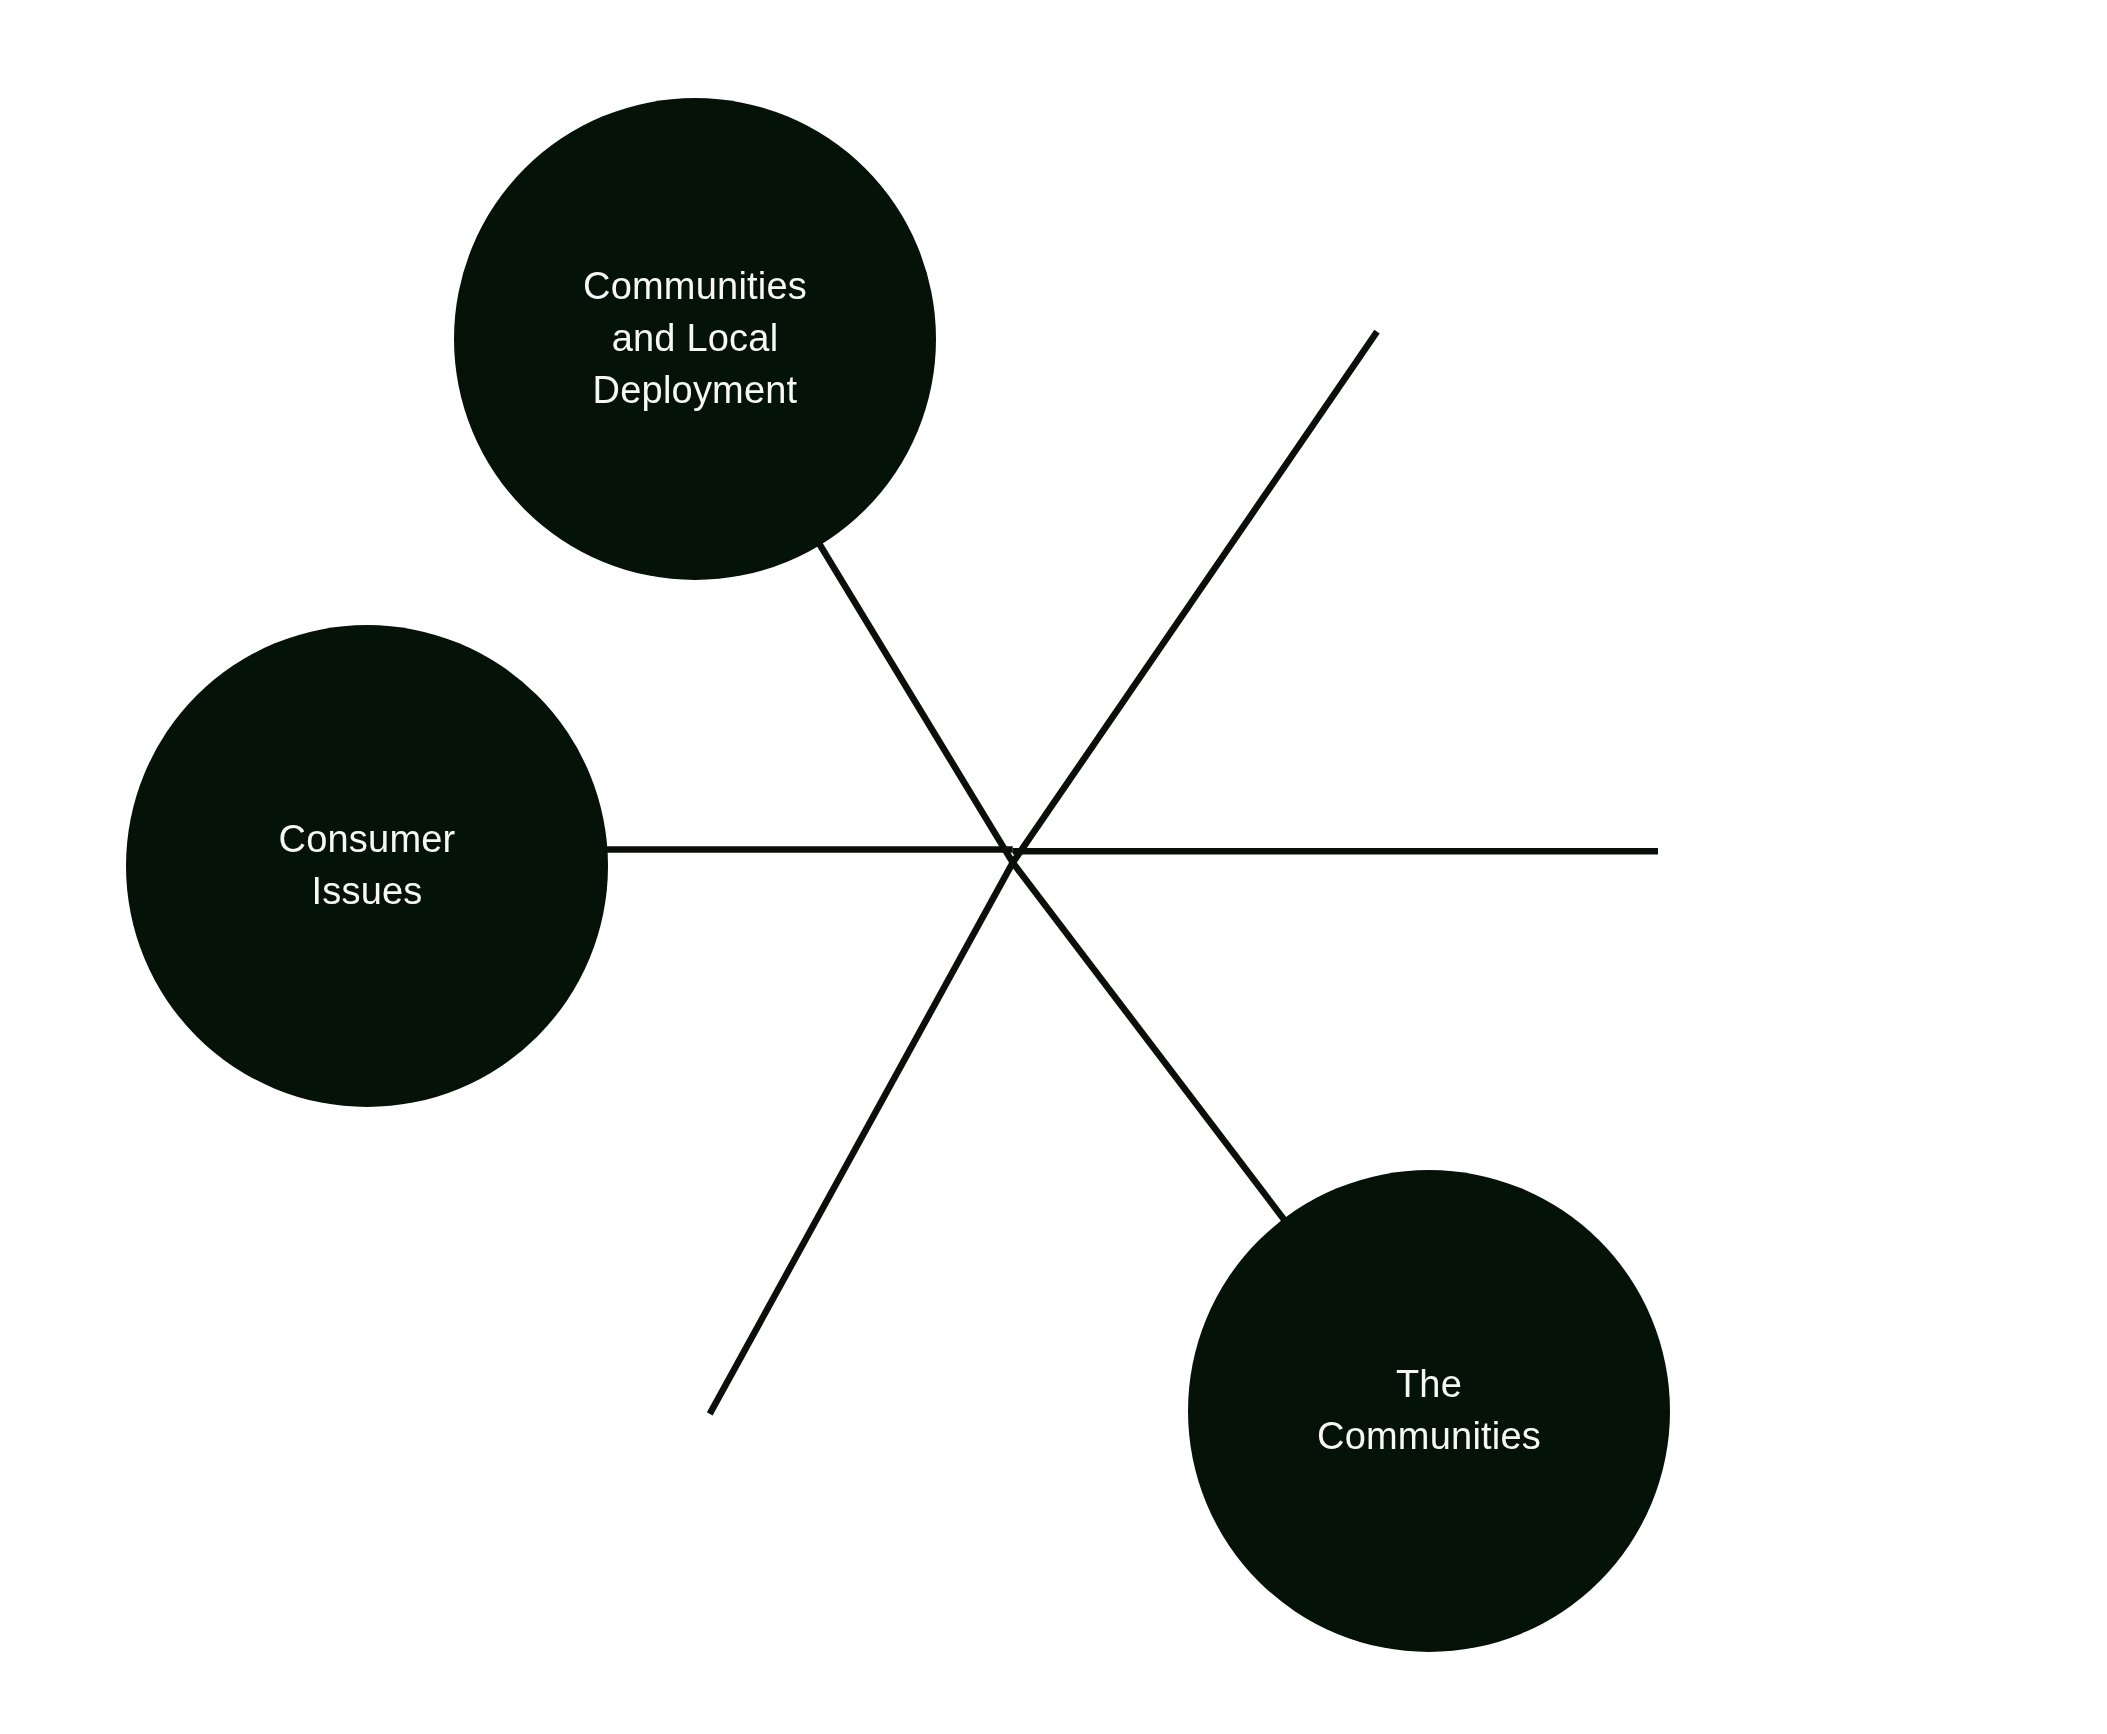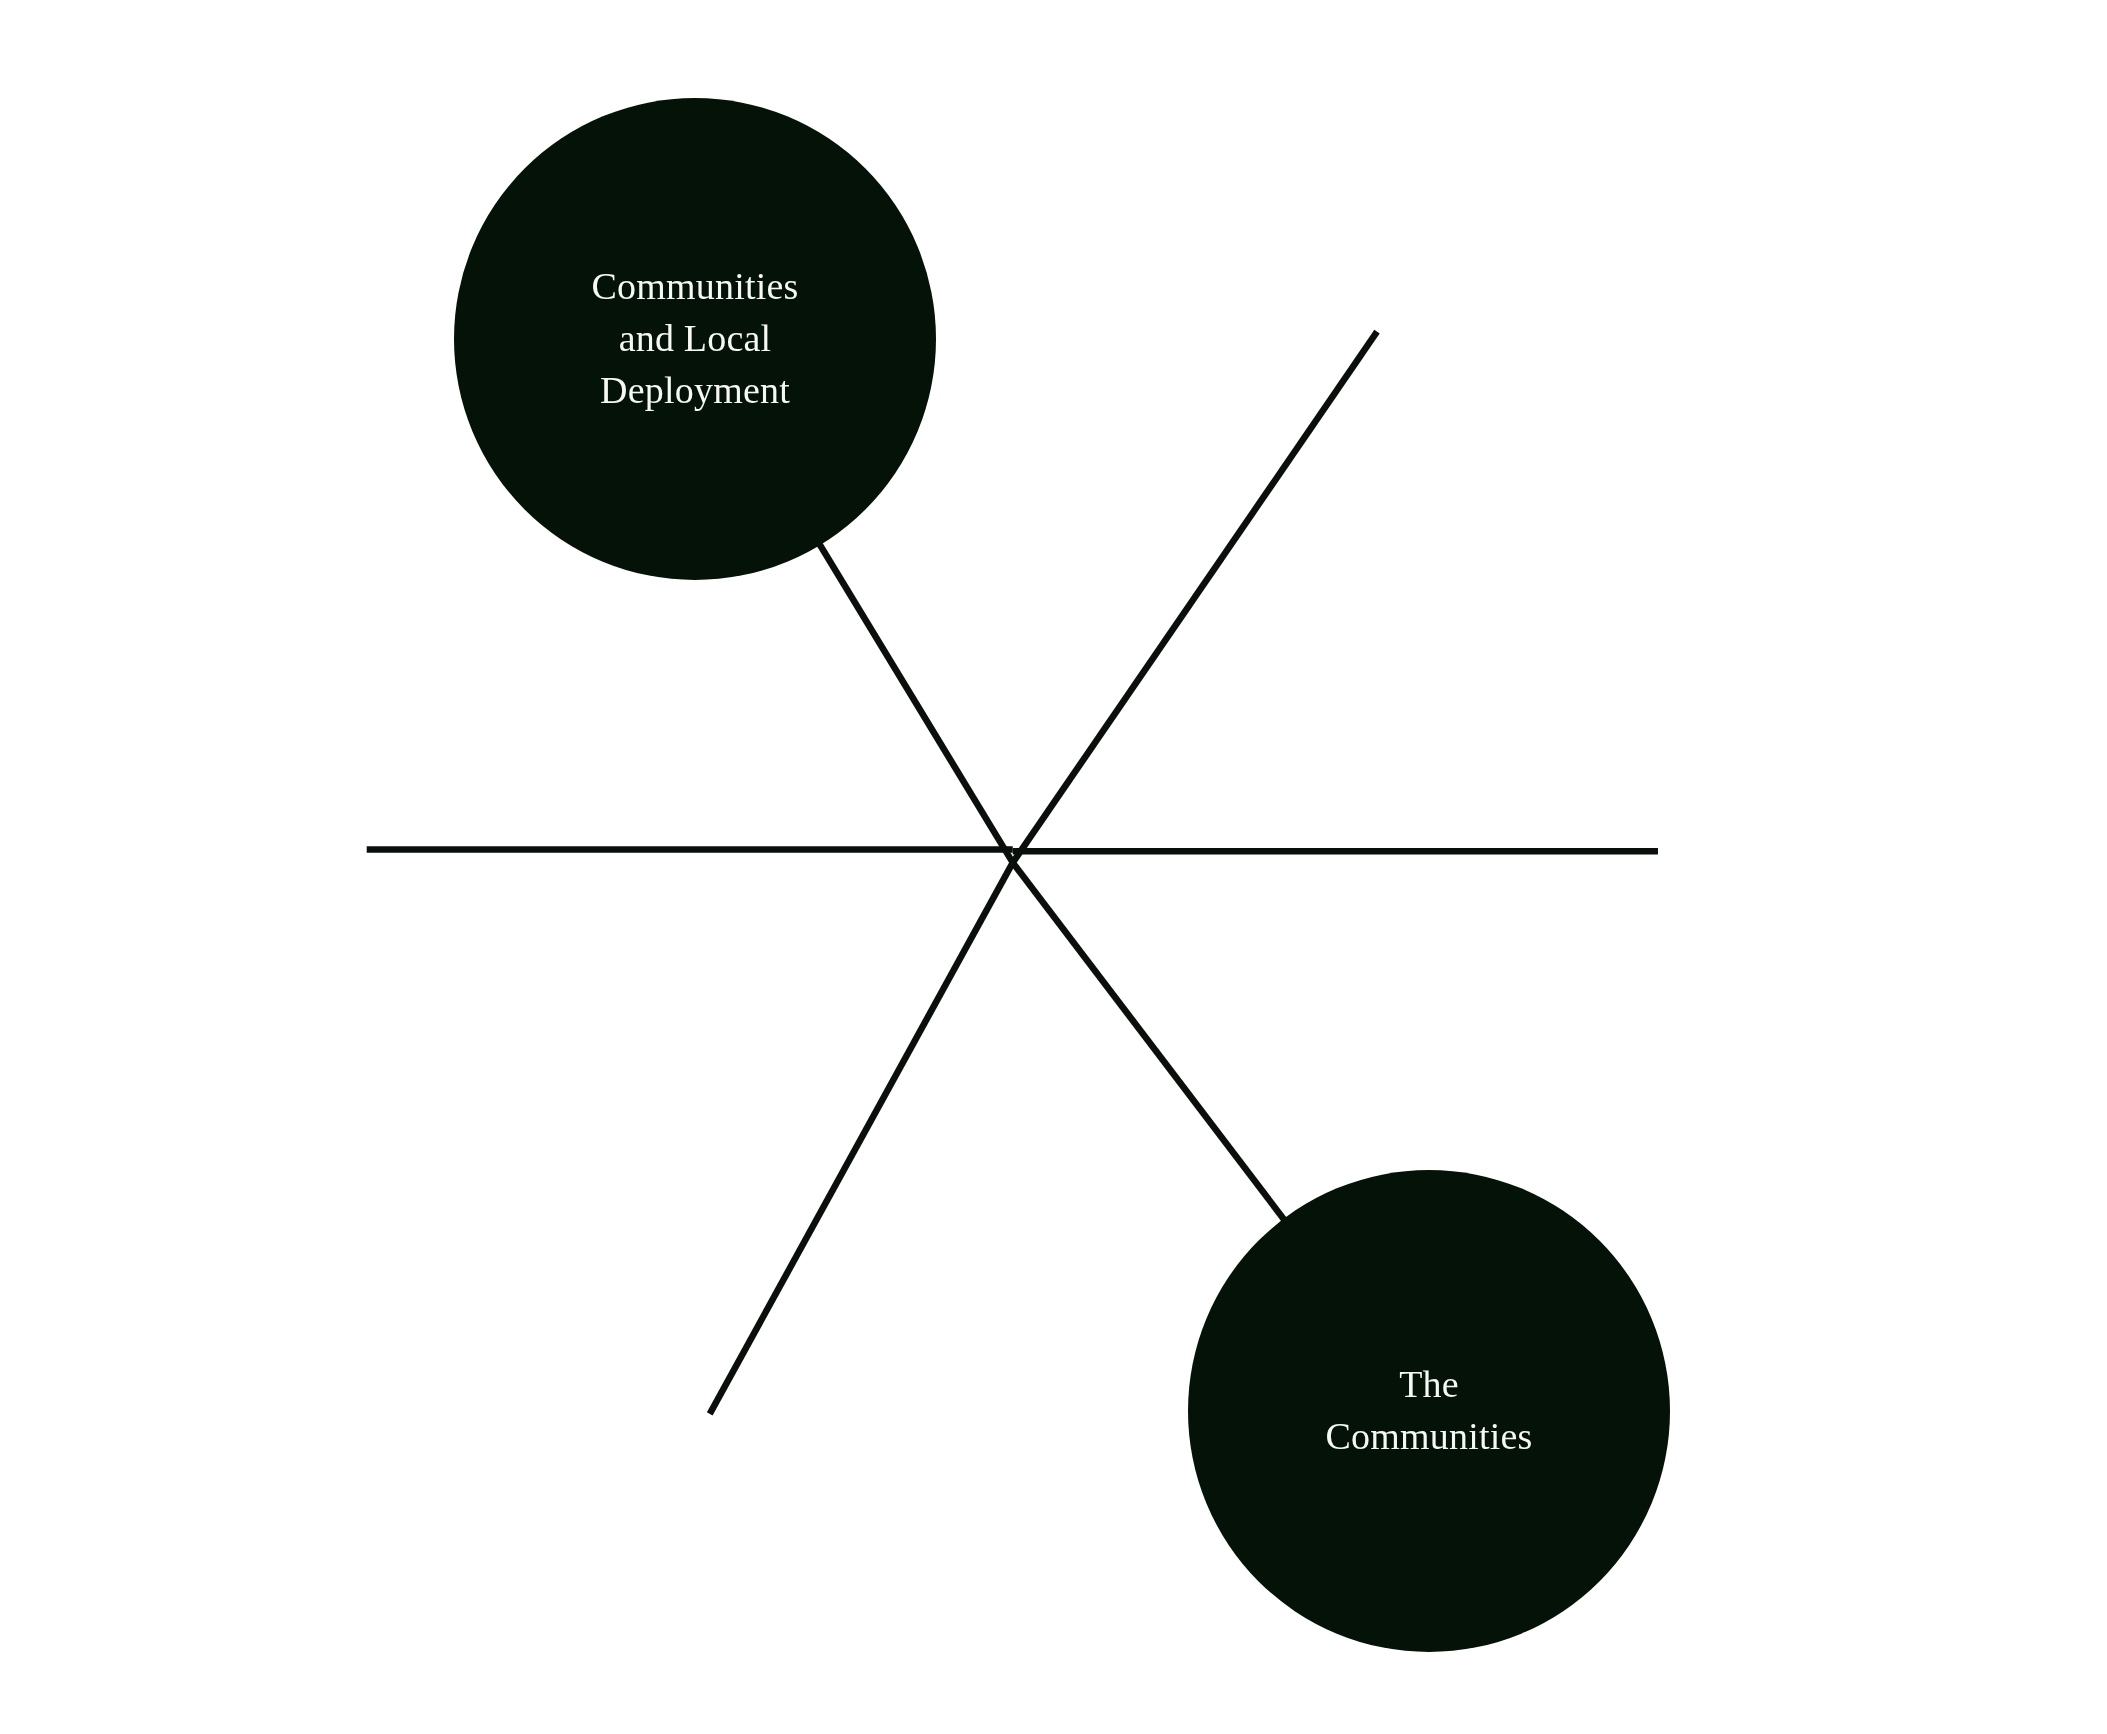--- a/index.html
+++ b/index.html
@@ -6,21 +6,21 @@
     margin: 0;
     padding: 0;
     background: #ffffff;
   }
   .canvas {
     position: relative;
     width: 1976px;
     height: 1735px;
     background: #ffffff;
     overflow: hidden;
-    font-family: Liberation Serif, serif;
+    font-family: Liberation Sans, sans-serif;
   }
   .connectors {
     position: absolute;
     left: 0;
     top: 0;
     width: 2108px;
     height: 1735px;
   }
   .node {
     position: absolute;
@@ -80,16 +80,20 @@
   </div>
 
 
 
   <div class="node satellite pos-bottom-right">
     <span class="node-label">The
 Communities</span>
   </div>
 
 
+  <div class="node satellite pos-left">
+    <span class="node-label">Consumer
+Issues</span>
+  </div>
 
 
 </div>
 
 
 </body></html>

